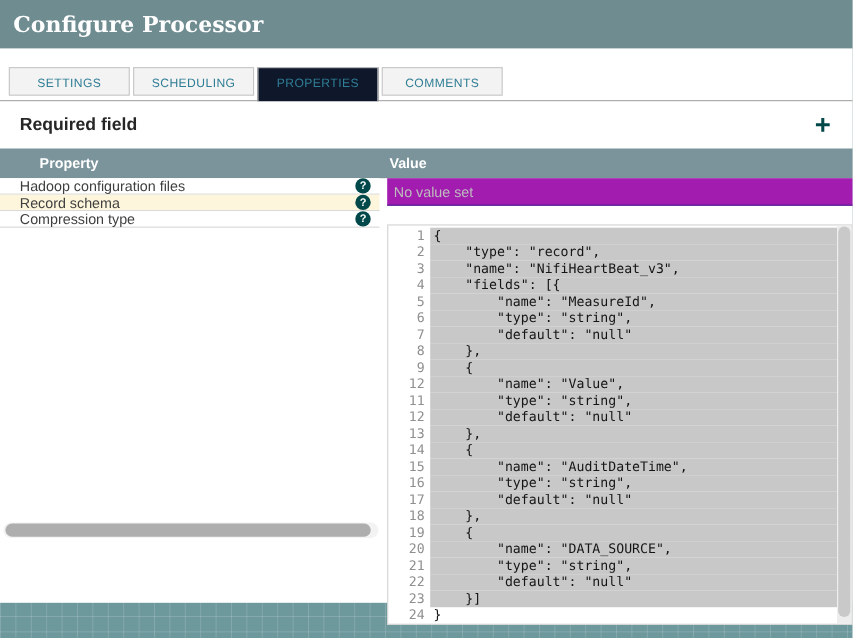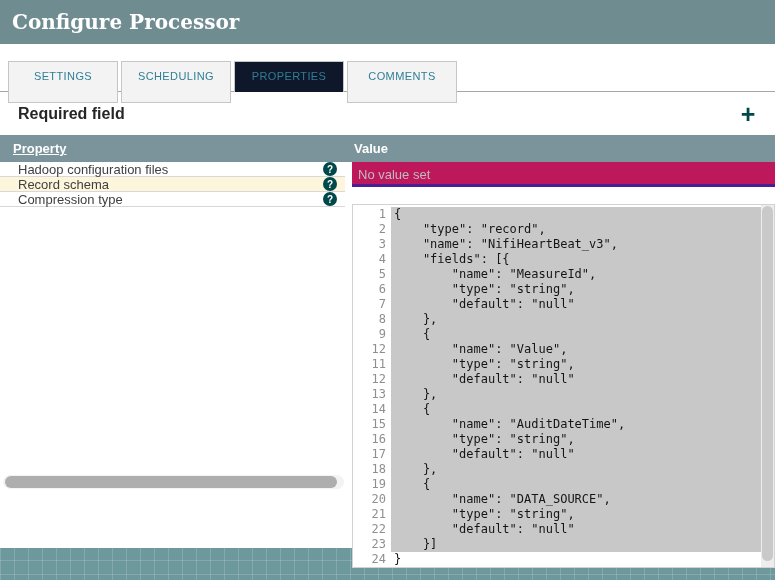--- a/index.html
+++ b/index.html
@@ -22,60 +22,60 @@
     position:absolute;top:0;left:0;right:0;height:44px;
     background:var(--header-bg,#6f8c91);color:#fff;
     display:flex;align-items:center;padding-left:12px;box-sizing:border-box;
     font-family:"DejaVu Serif","Liberation Serif",serif;font-weight:bold;font-size:20px;
   }
   
   .tabbar{position:absolute;top:61px;left:0;right:0;height:31px;padding-left:8px;box-sizing:border-box;}
   .tabbar .rule{position:absolute;left:0;right:0;bottom:0;height:1px;background:#a6a6a6;}
   .tab{
     position:relative;z-index:1;display:inline-block;vertical-align:top;
-    width:110px;height:42px;margin-right:3px;box-sizing:border-box;
+    width:110px;height:26px;margin-right:3px;box-sizing:border-box;
     border:1px solid #c6c6c6;background:#f3f3f3;
     color:var(--tab-text,#2f7e95);font-size:11px;letter-spacing:.4px;
     text-align:center;line-height:28px;cursor:pointer;
   }
   .tab.active{height:31px;background:#0f172a;border-bottom:none;line-height:29px;}
   
   .required-row{position:absolute;top:96px;left:0;right:0;height:36px;}
   .required-label{position:absolute;left:18px;top:0;height:36px;line-height:36px;font-size:16px;font-weight:bold;color:#262626;}
   .add-btn{
     position:absolute;right:12px;top:3px;width:30px;height:30px;
     display:flex;align-items:center;justify-content:center;
     font-size:25px;font-weight:bold;color:var(--accent-dark,#004849);cursor:pointer;
   }
   
   .grid-header{
     position:absolute;top:135px;left:0;right:0;height:27px;
     background:var(--table-header-bg,#7b949c);
     display:flex;align-items:center;color:#fff;font-size:13px;font-weight:bold;
   }
-  .col-prop{width:345px;padding-left:13px;box-sizing:border-box;text-decoration:underline;}
+  .col-prop{width:345px;padding-left:36px;box-sizing:border-box;}
   .col-val{padding-left:9px;}
   
   .prop-rows{position:absolute;top:162px;left:0;width:345px;}
   .prop-row{
     height:15px;display:flex;align-items:center;
     border-bottom:1px solid #d8d8d8;padding-left:18px;padding-right:8px;
     box-sizing:border-box;font-size:13px;color:#3f3f3f;cursor:pointer;background:#fff;
   }
   .prop-row.selected{background:var(--selected-row-bg,#fdf5dc);}
   .help{
     margin-left:auto;flex:0 0 auto;width:14px;height:14px;border-radius:50%;
     background:var(--accent-dark,#004849);color:#fff;font-size:10px;font-weight:bold;
     display:flex;align-items:center;justify-content:center;cursor:pointer;
   }
   
   .value-cell{
     position:absolute;top:162px;left:352px;right:0;height:25px;line-height:25px;
-    border-bottom:3px solid #4c1d95;color:#bdbdbd;font-size:13px;
-    padding-left:6px;box-sizing:border-box;cursor:pointer;background:#be185d;
+    border-bottom:1px solid #4c1d95;color:#bdbdbd;font-size:13px;
+    padding-left:6px;box-sizing:border-box;cursor:pointer;background:#a21caf;
   }
   
   .hscroll{position:absolute;top:475px;left:3px;width:341px;height:14px;background:#f3f3f3;border-radius:7px;}
   .hscroll .thumb{position:absolute;top:1px;left:2px;bottom:1px;width:332px;background:#aeaeae;border-radius:6px;cursor:pointer;}
   
   .editor{
     position:absolute;top:204px;left:352px;width:423px;height:364px;z-index:2;
     background:#fff;border:1px solid #d2d2d2;box-sizing:border-box;display:flex;
     font-family:"DejaVu Sans Mono","Liberation Mono",monospace;font-size:12px;line-height:15px;
   }

